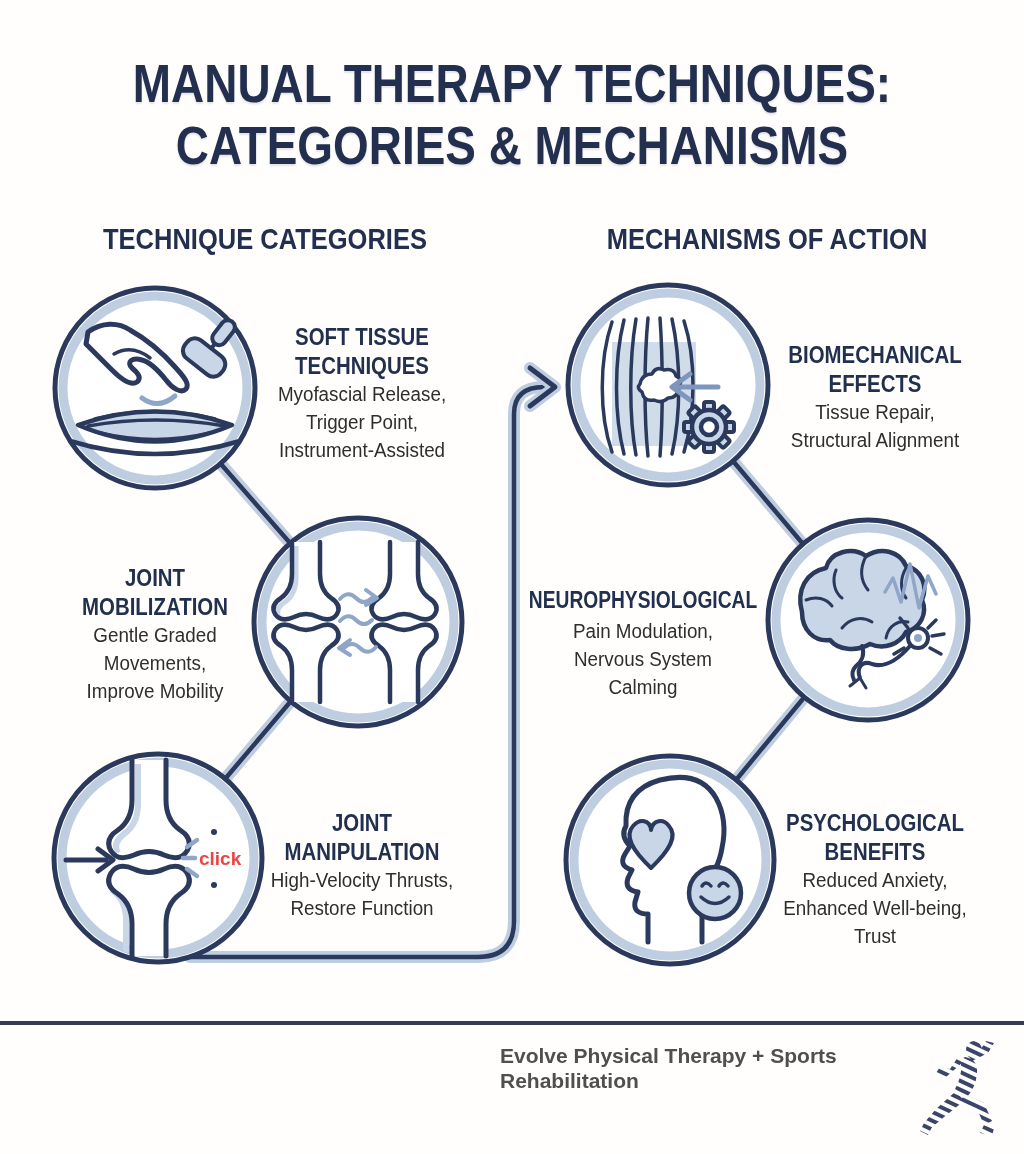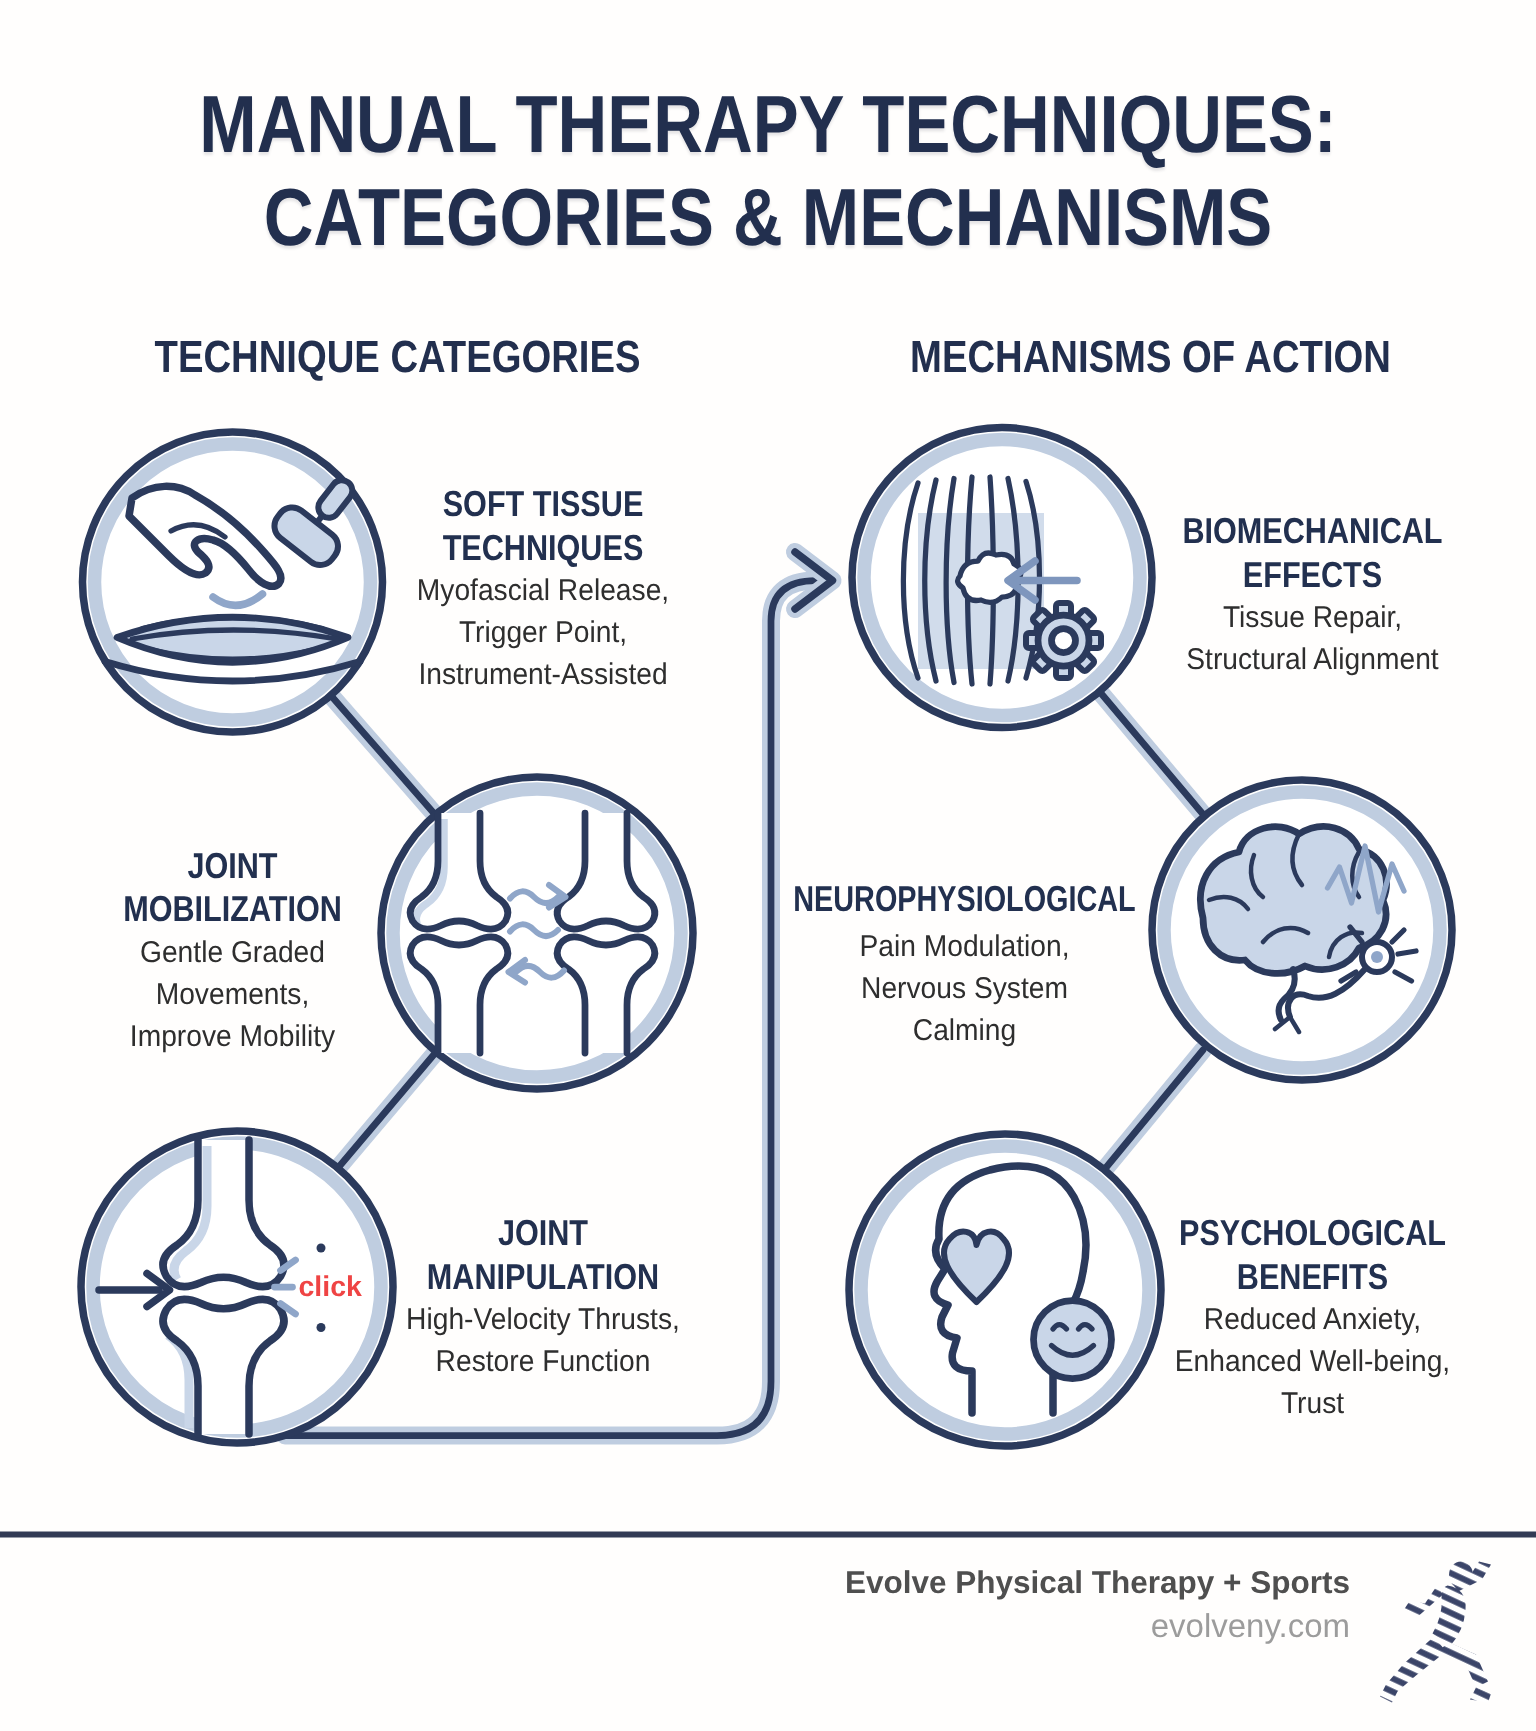--- a/index.html
+++ b/index.html
@@ -9,21 +9,21 @@
   .ctr{text-align:center;}
   .cond{transform:scaleX(.85);transform-origin:50% 50%;}
   .cond2{transform:scaleX(.94);transform-origin:50% 50%;}
   .title{font-size:54px;line-height:62px;font-weight:bold;color:#222f4e;
          text-shadow:0 2px 2px rgba(40,40,60,.12);letter-spacing:0;}
   .colhead{font-size:30px;font-weight:bold;color:#222f4e;}
   .nodehead{font-size:24px;line-height:29px;font-weight:bold;color:#22304f;}
   .nodedesc{font-size:20px;line-height:28px;color:#2e2e2e;}
   .clicklbl{font-size:19px;font-weight:bold;color:#ef4444;}
   .divider{left:0;top:1021px;width:1024px;height:4px;background:#333b55;}
-  .foot1{font-size:21px;line-height:25px;font-weight:bold;color:#4f4f4f;text-align:right;}
+  .foot1{font-size:21px;line-height:25px;font-weight:bold;color:#4f4f4f;text-align:left;}
   .foot2{font-size:22px;line-height:26px;color:#9c9c9c;text-align:right;margin-top:3px;}
   svg{display:block;}
 </style>
 </head>
 <body>
 
 <div class="canvas">
 
   <svg class="abs" style="left:0;top:0" width="1024" height="1154" viewBox="0 0 1024 1154">
     <defs>
@@ -300,16 +300,16 @@
   </div>
   <div class="abs ctr nodedesc cond2" style="left:725px;top:866px;width:300px;">
     <div>Reduced Anxiety,</div>
     <div>Enhanced Well-being,</div>
     <div>Trust</div>
   </div>
 
   <div class="abs divider"></div>
   <div class="abs" style="left:500px;top:1043px;width:400px;">
     <div class="foot1">Evolve Physical Therapy + Sports</div>
-    <div class="foot2">evolveny.com</div>
+    <div class="foot1">Rehabilitation</div>
   </div>
 
 </div>
 
 </body></html>

